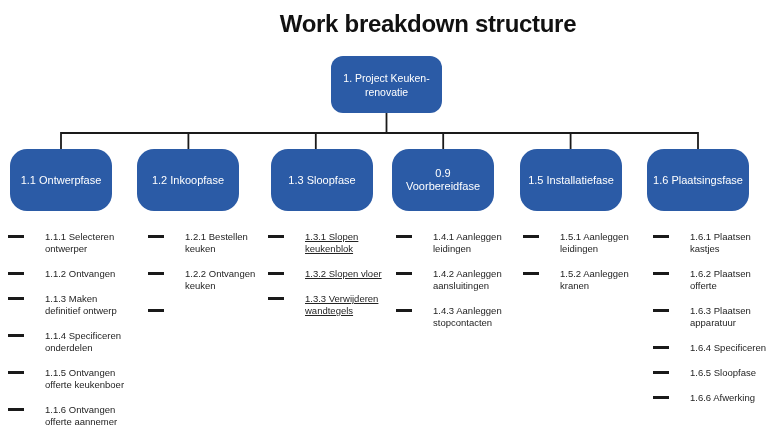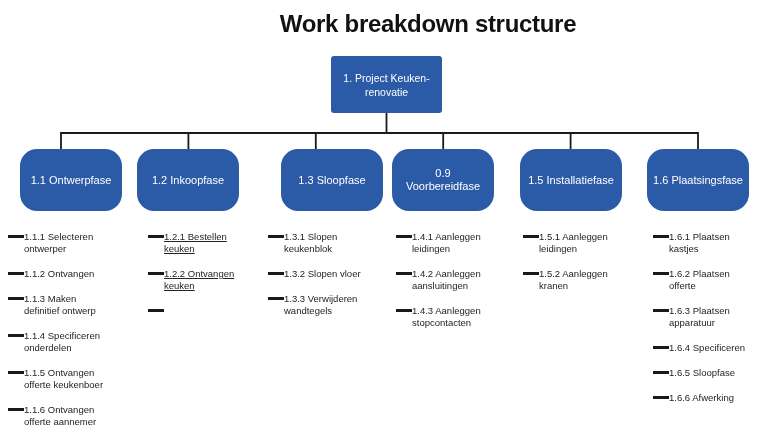--- a/index.html
+++ b/index.html
@@ -13,38 +13,38 @@
     letter-spacing:-0.3px;
     padding-left:44px;
   }
   .connectors { position:absolute; left:0; top:0; }
   .node {
     position:absolute; background:#2b5ba6; color:#ffffff;
     display:flex; align-items:center; justify-content:center;
     text-align:center; box-sizing:border-box;
   }
   .root-box {
-    left:331px; top:56px; width:111px; height:57px; border-radius:3px;
+    left:331px; top:56px; width:111px; height:57px; border-radius:12px;
     font-size:10.5px; line-height:14px; padding:4px 8px;
   }
   .phase-box {
     top:149px; width:102px; height:62px; border-radius:17px;
     font-size:11px; line-height:13px; padding:4px 6px;
   }
   .col {
     position:absolute; top:231px; display:flex; flex-direction:column; gap:13px;
   }
   .item { display:flex; align-items:flex-start; }
   .dash { flex:none; width:16px; height:2.5px; background:#1a1a1a; margin-top:4px; }
   .item-text {
-    margin-left:0; font-size:9.5px; line-height:12px; color:#242424;
+    margin-left:21px; font-size:9.5px; line-height:12px; color:#242424;
   }
   .w1 .item-text { width:84px; }
-  .w2 .item-text { width:82px;text-decoration:underline; }
-  .w3 .item-text { width:80px; }
+  .w2 .item-text { width:82px; }
+  .w3 .item-text { width:80px;text-decoration:underline; }
   .w4 .item-text { width:82px; }
   .w5 .item-text { width:80px; }
   .w6 .item-text { width:90px; }
 </style>
 </head>
 <body>
 
 <div class="canvas">
 
   <h1 class="page-title">Work breakdown structure</h1>
@@ -59,27 +59,27 @@
       <line x1="443.2" y1="132" x2="443.2" y2="150"></line>
       <line x1="570.6" y1="132" x2="570.6" y2="150"></line>
       <line x1="698" y1="132" x2="698" y2="150"></line>
     </g>
   </svg>
 
   <div class="node root-box">
     <span>1. Project Keuken-renovatie</span>
   </div>
 
-  <div class="node phase-box" style="left:20px">
+  <div class="node phase-box" style="left:10px">
       <span>1.1 Ontwerpfase</span>
     </div>
   <div class="node phase-box" style="left:137px">
       <span>1.2 Inkoopfase</span>
     </div>
-  <div class="node phase-box" style="left:281px">
+  <div class="node phase-box" style="left:271px">
       <span>1.3 Sloopfase</span>
     </div>
   <div class="node phase-box" style="left:392px">
       <span>0.9 Voorbereidfase</span>
     </div>
   <div class="node phase-box" style="left:520px">
       <span>1.5 Installatiefase</span>
     </div>
   <div class="node phase-box" style="left:647px">
       <span>1.6 Plaatsingsfase</span>

